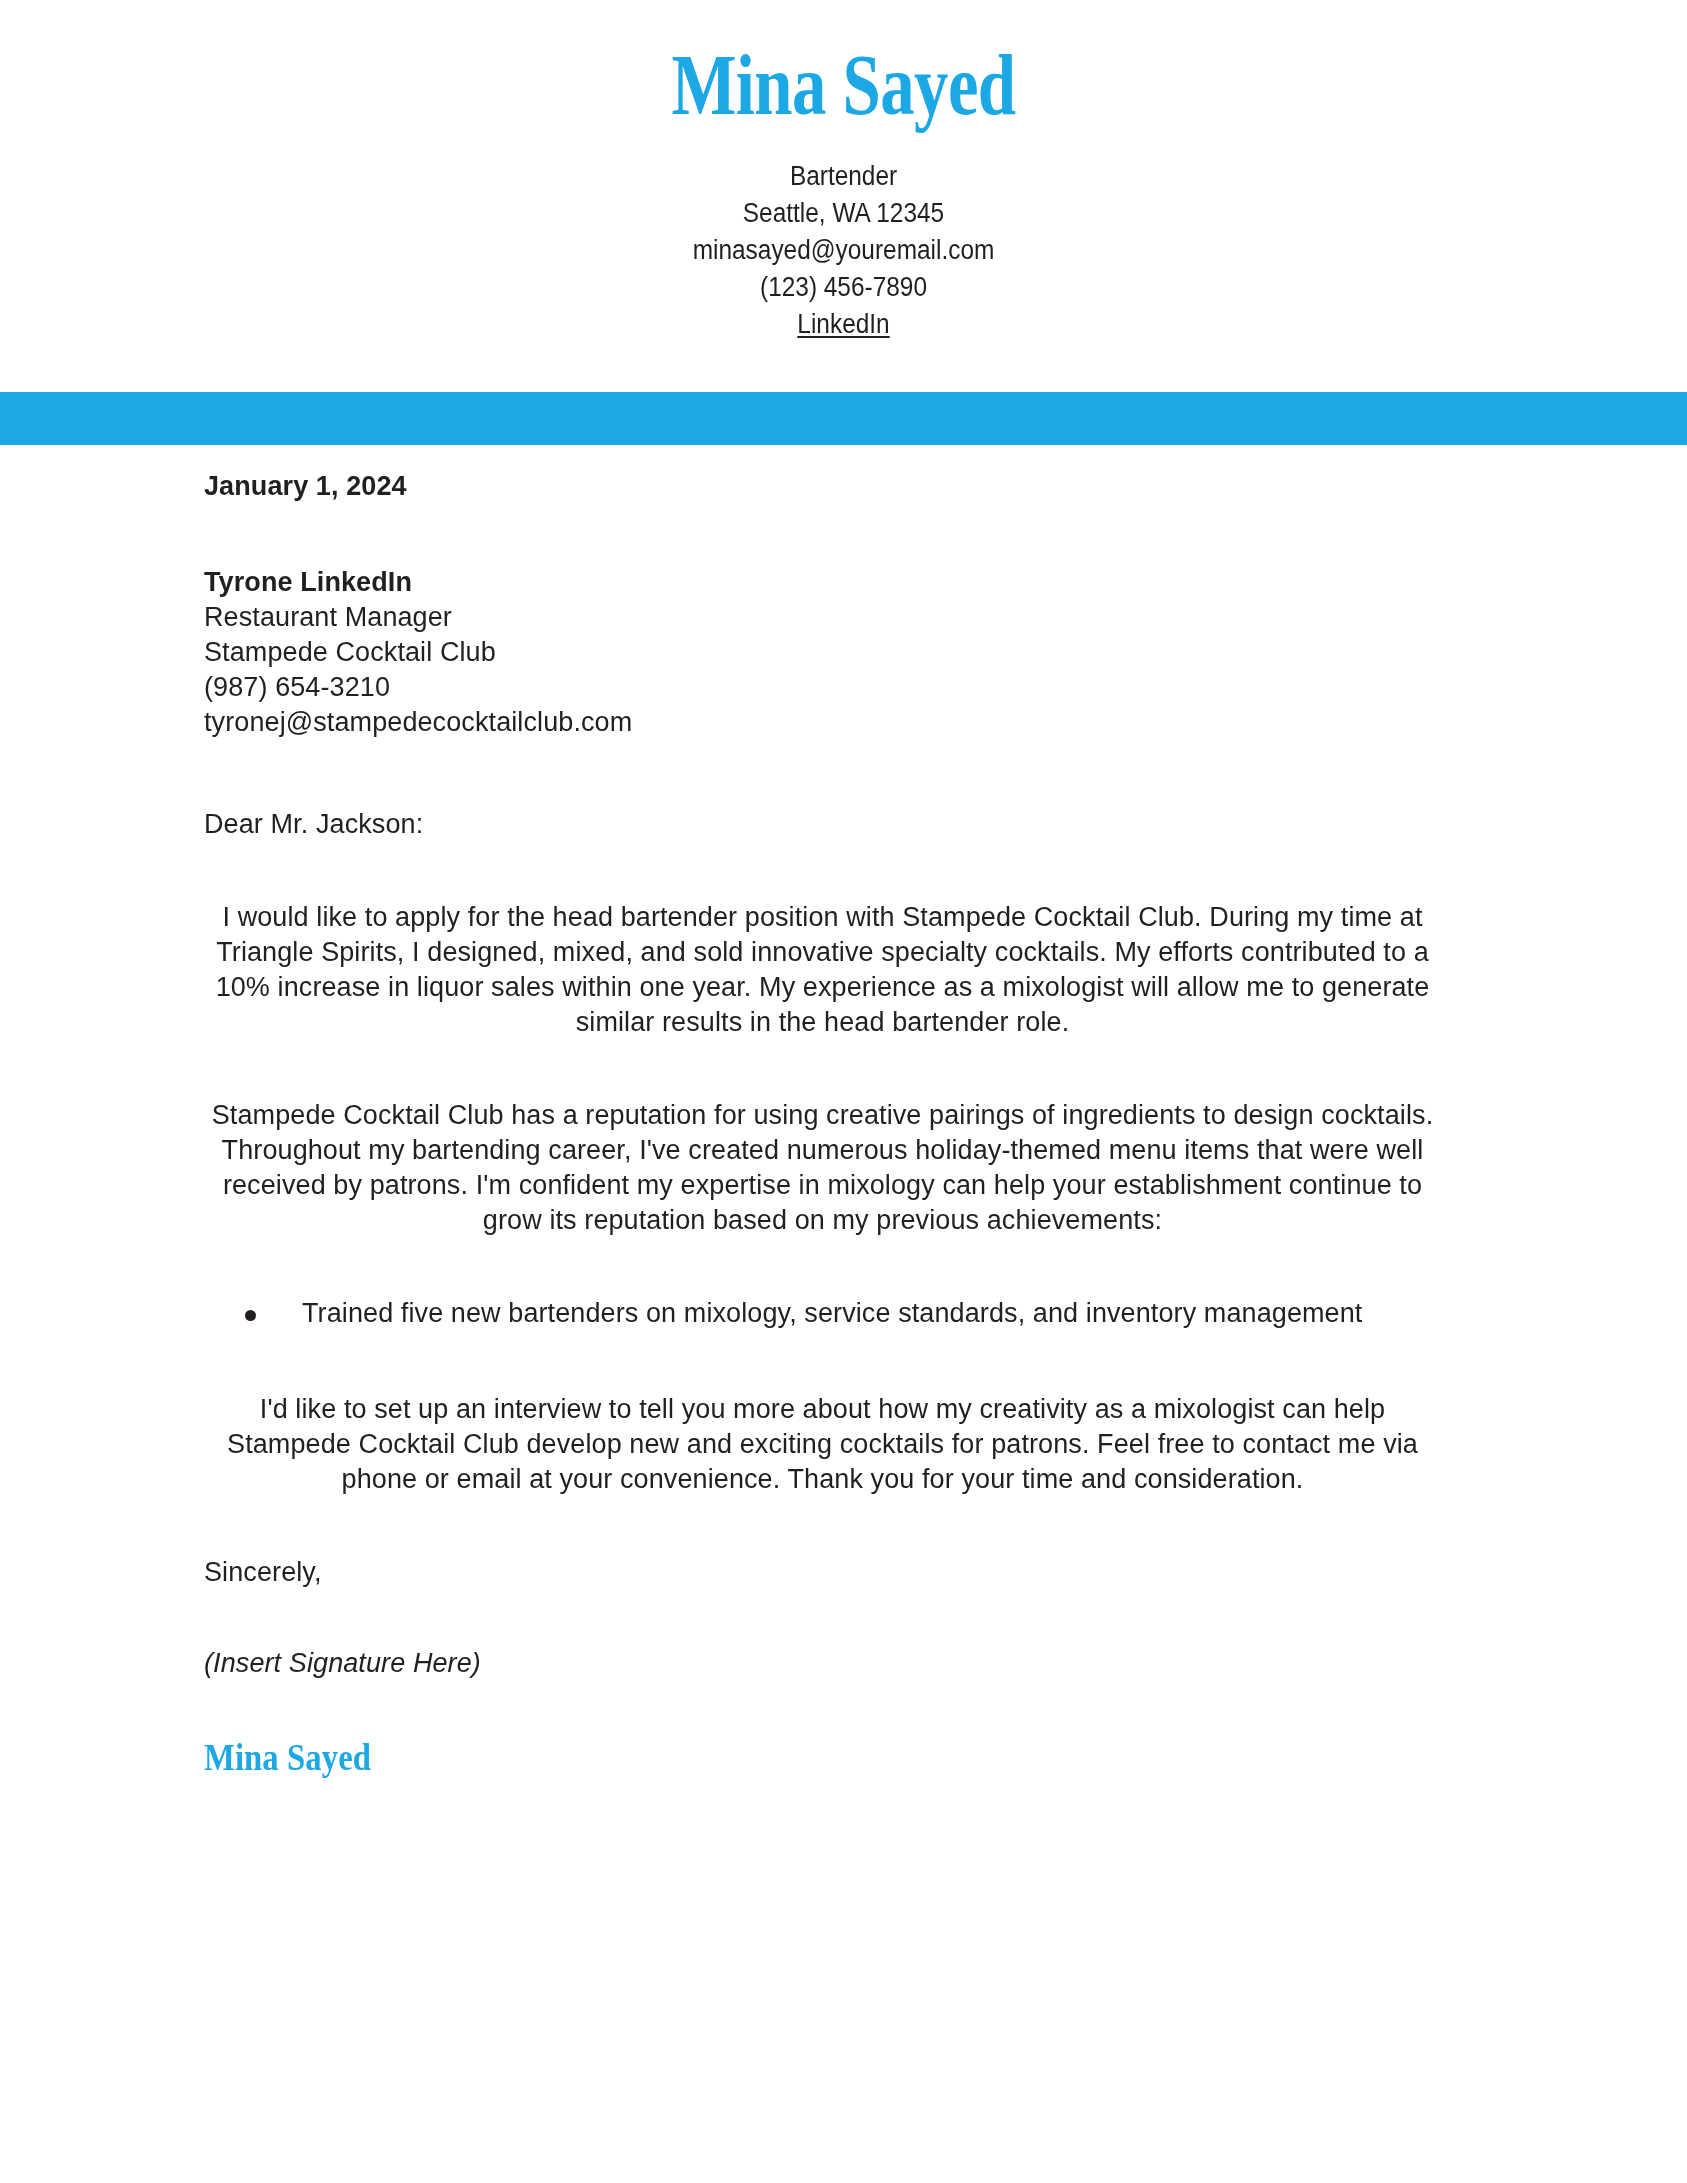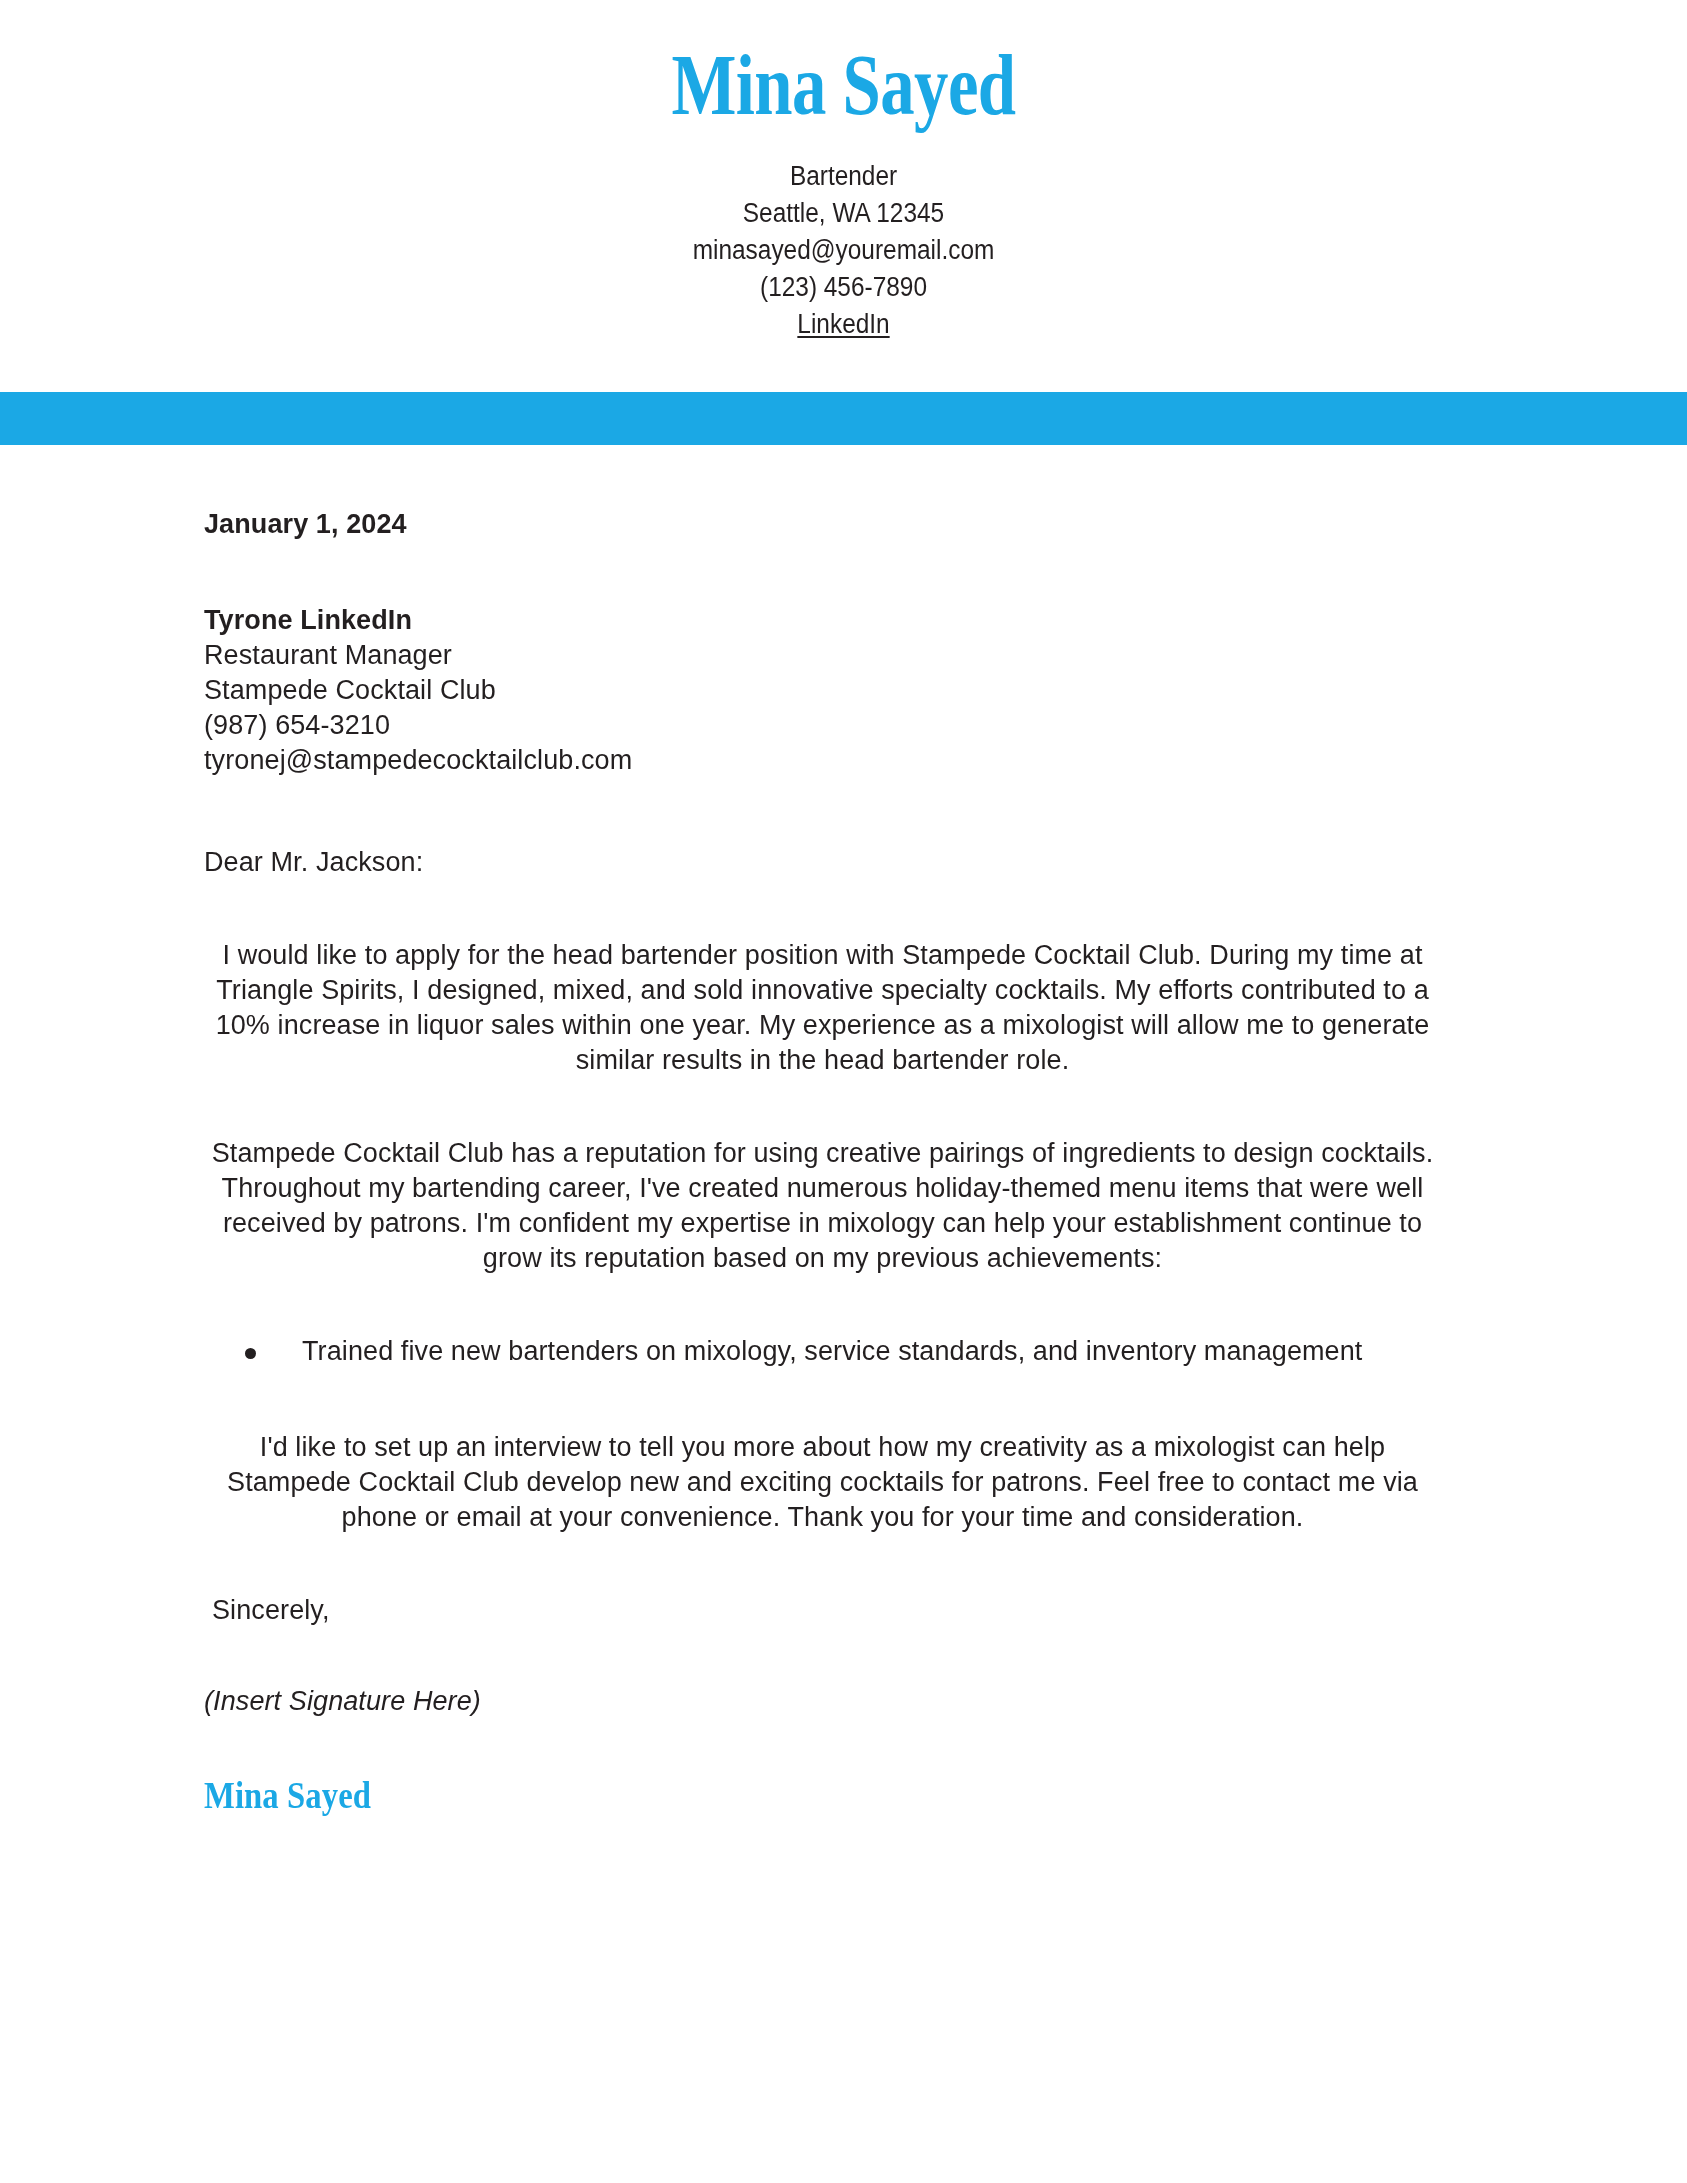--- a/index.html
+++ b/index.html
@@ -64,21 +64,21 @@
     top: 392px;
     width: 1687px;
     height: 53px;
     background: #1BA8E5;
   }
 
   
   .letter {
     position: absolute;
     left: 204px;
-    top: 507px;
+    top: 469px;
     width: 1237px;
     font-size: 27px;
     line-height: 1.30;
     color: #231f20;
     letter-spacing: 0.1px;
   }
 
   .date-line {
     font-weight: 700;
     margin: 0 0 61px 0;
@@ -120,21 +120,21 @@
     position: absolute;
     left: 41px;
     top: 13.2px;
     width: 11.2px;
     height: 11.2px;
     border-radius: 50%;
     background: #231f20;
   }
 
   .closing {
-    margin: 0 0 56px 8px;
+    margin: 0 0 56px 0;
   }
 
   .signature-placeholder {
     font-style: italic;
     margin: 0 0 57px 0;
   }
 
   .signature-name {
     font-family: "Liberation Serif", serif;
     font-weight: 700;

